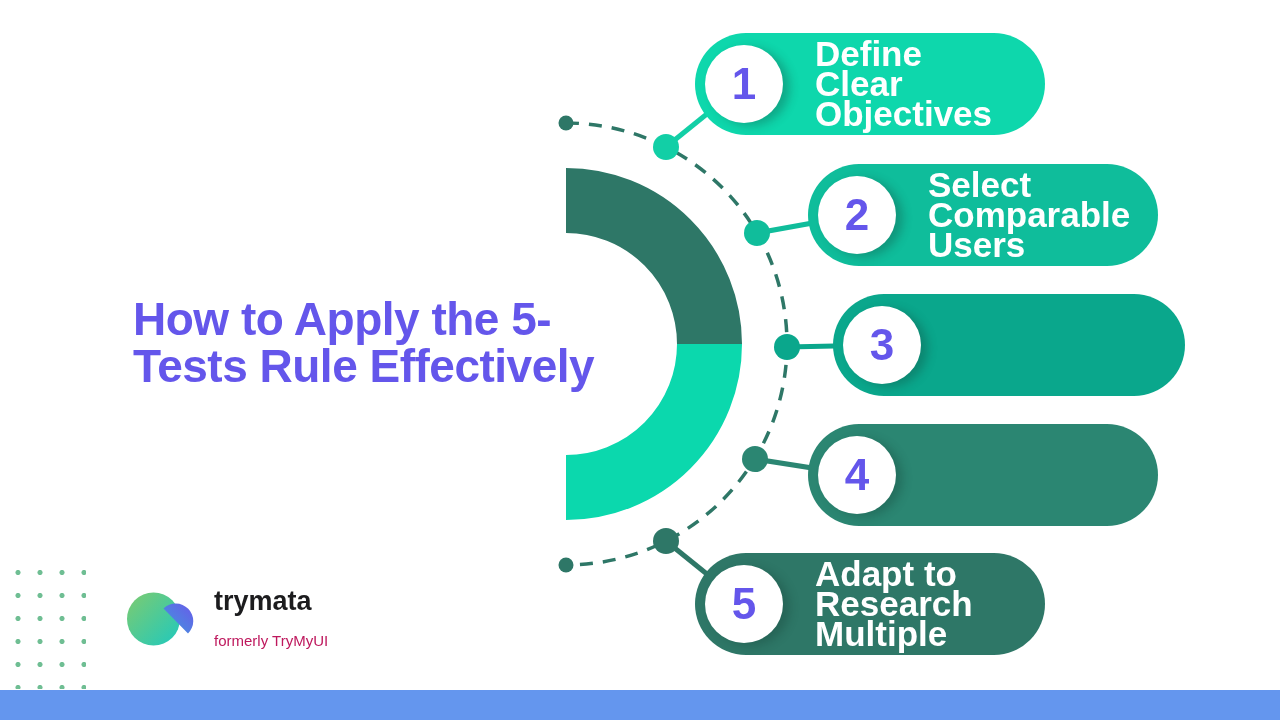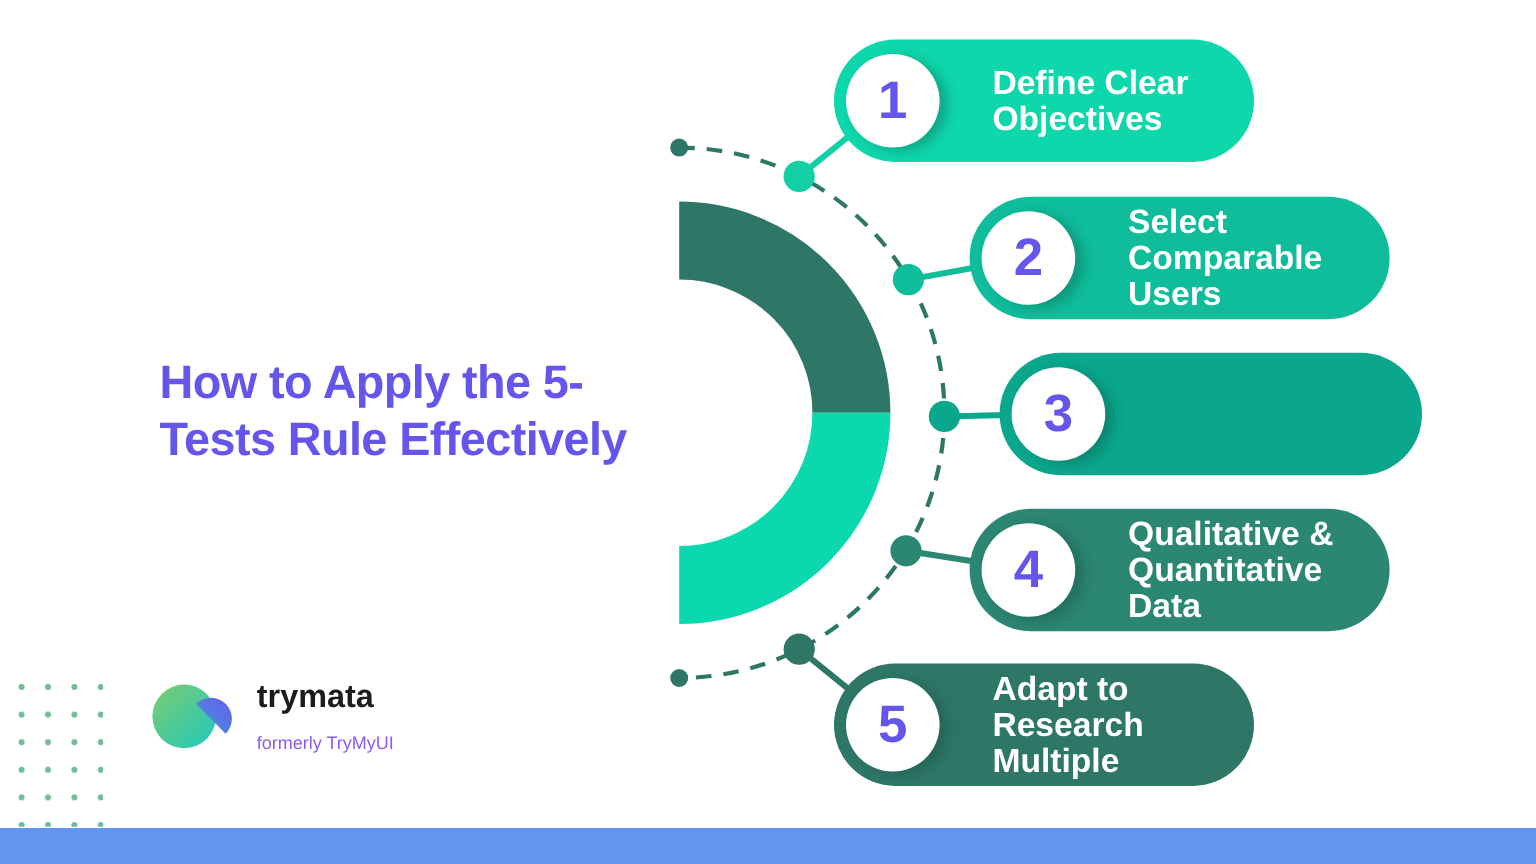--- a/index.html
+++ b/index.html
@@ -5,41 +5,41 @@
   html,body{margin:0;padding:0;}
   body{width:1280px;height:720px;overflow:hidden;background:#ffffff;
        font-family:"Liberation Sans",sans-serif;position:relative;}
   .stage{position:absolute;inset:0;width:1280px;height:720px;}
 
   
   .deco-layer{position:absolute;left:0;top:0;z-index:1;}
 
   
   .title{position:absolute;left:133px;top:296px;z-index:2;
-         color:#6456EB;font-weight:700;font-size:39px;line-height:47px;letter-spacing:-0.5px;}
+         color:#6456EB;font-weight:700;font-size:46px;line-height:47px;letter-spacing:-0.5px;}
 
   
   .pill{position:absolute;height:102px;width:350px;border-radius:52px;
         display:flex;align-items:center;z-index:3;color:#ffffff;}
   .pill-1{left:695px;top:33px;}
   .pill-2{left:808px;top:164px;}
   .pill-3{left:833px;top:294px;width:352px;}
   .pill-4{left:808px;top:424px;}
   .pill-5{left:695px;top:553px;}
   .num-circle{flex:0 0 auto;width:78px;height:78px;margin-left:10px;border-radius:50%;
               background:#ffffff;display:flex;align-items:center;justify-content:center;
               box-shadow:7px 3px 10px rgba(20,60,50,0.30);}
   .num{color:#6456EB;font-size:44px;font-weight:700;}
-  .pill-label{margin-left:44px;width:200px;font-size:28px;font-weight:700;line-height:30px;}
+  .pill-label{margin-left:32px;width:200px;font-size:35px;font-weight:700;line-height:30px;}
 
   
-  .logo{position:absolute;left:126px;top:559px;z-index:2;display:flex;align-items:center;}
+  .logo{position:absolute;left:126px;top:580px;z-index:2;display:flex;align-items:flex-end;}
   .logo-text{margin-left:18px;margin-top:6px;}
   .logo-name{font-size:27px;font-weight:700;color:#1c1c1e;line-height:30px;}
-  .logo-tagline{font-size:15px;color:#8b5cf6;margin-top:16px;}
+  .logo-tagline{font-size:15px;color:#be185d;margin-top:16px;}
 
   
   .dots-pattern{position:absolute;left:0;top:553px;width:86px;height:136px;z-index:1;
      background-image:radial-gradient(circle,#6FBE93 2.2px,rgba(111,190,147,0) 2.9px);
      background-size:22px 23px;background-position:7px 8px;}
 
   
   .bottom-bar{position:absolute;left:0;bottom:0;width:1280px;height:30px;background:#6496EE;z-index:4;}
 </style>
 </head>
@@ -92,21 +92,20 @@
   <div class="pill pill-3" style="background-color: rgb(10, 167, 140);">
     <div class="num-circle">
       <span class="num">3</span>
     </div>
   </div>
 
   <div class="pill pill-4" style="background-color: rgb(43, 134, 114);">
     <div class="num-circle">
       <span class="num">4</span>
     </div>
-    <div class="pill-label">Qualitative &amp; Quantitative Data</div>
   </div>
 
   <div class="pill pill-5" style="background-color: rgb(46, 119, 103);">
     <div class="num-circle">
       <span class="num">5</span>
     </div>
     <div class="pill-label">Adapt to Research Multiple</div>
   </div>
 
   <div class="dots-pattern"></div>

